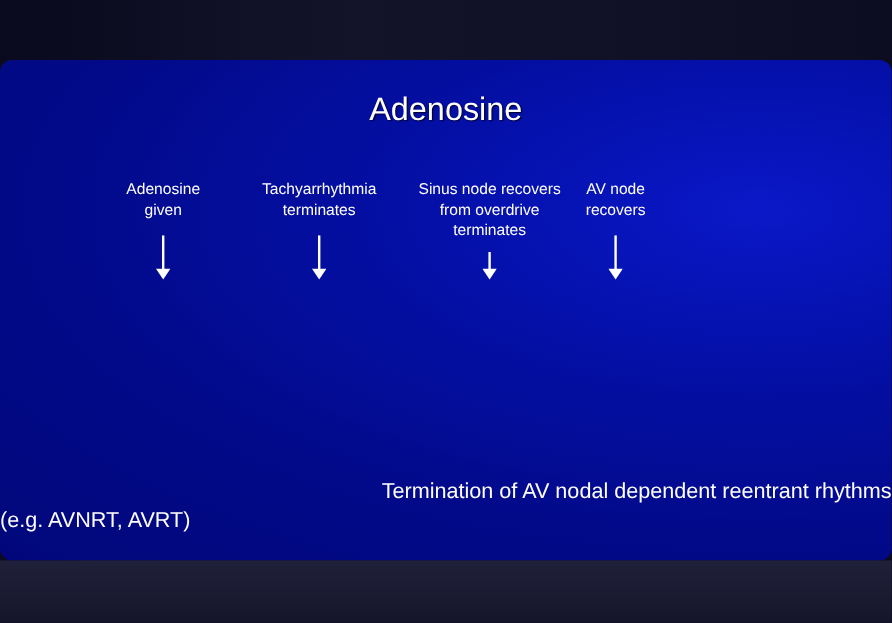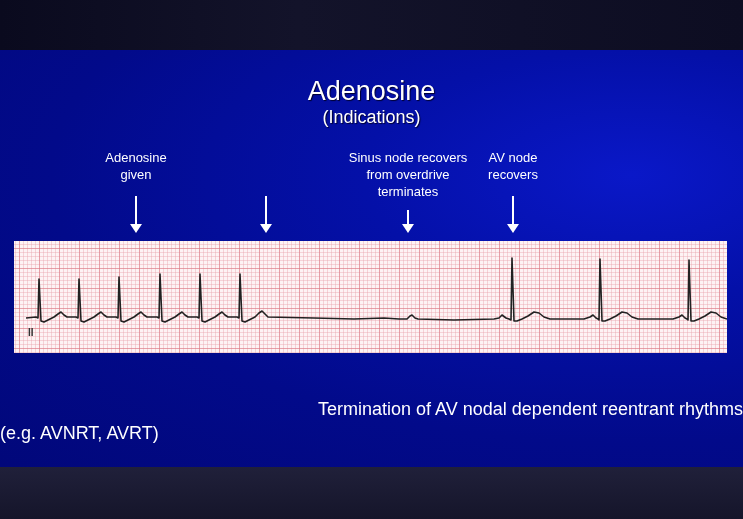--- a/index.html
+++ b/index.html
@@ -13,20 +13,21 @@
       position: absolute; left: 0; top: 0; width: 743px; height: 50px;
       background: linear-gradient(90deg, #0a0a1e 0%, #13132a 40%, #0d0d22 100%);
     }
     .bottom-bar {
       position: absolute; left: 0; top: 467px; width: 743px; height: 52px;
       background: linear-gradient(180deg, #20203a 0%, #15152a 100%);
     }
     .slide {
       position: absolute; left: 0; top: 50px; width: 743px; height: 417px;
       background: radial-gradient(ellipse at 85% 30%, #0a18c8 0%, #0410a8 30%, #020a8a 65%, #01077a 100%);
+      border-radius: 10px;
     }
     .title {
       position: absolute; left: 0; top: 26px; width: 743px;
       text-align: center; color: #ffffff; font-size: 27px;
       text-shadow: 1px 1px 1px #000030;
     }
     .subtitle {
       position: absolute; left: 0; top: 57px; width: 743px;
       text-align: center; color: #ffffff; font-size: 18px;
       text-shadow: 1px 1px 1px #000030;
@@ -62,24 +63,25 @@
       color: #ffffff; font-size: 18px;
     }
   </style>
 </head>
 <body>
 
 <div class="top-bar"></div>
 
 <div class="slide">
   <div class="title">Adenosine</div>
-  <div class="subtitle">(Indications)</div>
 
   <div class="annot" style="left:136px; top:99px;">Adenosine
 given</div>
+  <div class="annot" style="left:266px; top:99px;">Tachyarrhythmia
+terminates</div>
   <div class="annot" style="left:408px; top:99px;">Sinus node recovers
 from overdrive
 terminates</div>
   <div class="annot" style="left:513px; top:99px;">AV node
 recovers</div>
 
   <svg class="arrow" style="left:130px; top:146px;" width="12" height="38" viewBox="0 0 12 38">
     <line x1="6" y1="0" x2="6" y2="30" stroke="#fff" stroke-width="2"></line>
     <polygon points="0,28 12,28 6,37" fill="#fff"></polygon>
   </svg>
@@ -89,37 +91,18 @@
   </svg>
   <svg class="arrow" style="left:402px; top:160px;" width="12" height="24" viewBox="0 0 12 24">
     <line x1="6" y1="0" x2="6" y2="16" stroke="#fff" stroke-width="2"></line>
     <polygon points="0,14 12,14 6,23" fill="#fff"></polygon>
   </svg>
   <svg class="arrow" style="left:507px; top:146px;" width="12" height="38" viewBox="0 0 12 38">
     <line x1="6" y1="0" x2="6" y2="30" stroke="#fff" stroke-width="2"></line>
     <polygon points="0,28 12,28 6,37" fill="#fff"></polygon>
   </svg>
 
-  <div class="ecg-strip">
-    <svg class="ecg-svg" width="713" height="112" viewBox="0 0 713 112">
-      <path fill="none" stroke="#222" stroke-width="1.6" stroke-linejoin="round" d="M12,77 L22,76
-           L24,77 L25,38 L27,80 L30,81 L36,78 L40,76 L44,73 L47,71 L50,74 L53,76 L62,76
-           L64,77 L65,38 L67,80 L70,81 L76,78 L80,76 L84,73 L87,71 L90,74 L93,76 L102,76
-           L104,77 L105,36 L107,80 L110,81 L116,78 L120,76 L124,73 L127,71 L130,74 L133,76 L143,76
-           L145,77 L146,33 L148,80 L151,81 L157,78 L161,76 L165,73 L168,71 L171,74 L174,76 L183,76
-           L185,77 L186,33 L188,80 L191,81 L197,78 L201,76 L205,73 L208,71 L211,74 L214,76 L223,76
-           L225,77 L226,33 L228,80 L231,81 L237,78 L241,76 L245,72 L248,70 L251,73 L254,76
-           L300,77 L340,78 L370,77 L385,78 L393,78 L396,75 L398,74 L401,77 L404,78
-           L440,79 L480,78 L485,77 L488,74 L492,77 L495,78
-           L497,79 L498,17 L500,80 L503,80 L508,78 L514,75 L520,71 L525,72 L530,76 L536,78
-           L570,78 L576,76 L579,74 L582,77 L584,78
-           L585,79 L586,18 L588,80 L591,80 L596,78 L602,75 L608,71 L613,72 L618,76 L624,78
-           L659,78 L665,76 L668,74 L671,77 L673,78
-           L674,79 L675,19 L677,80 L680,80 L685,78 L691,75 L697,71 L702,72 L707,76 L713,78"></path>
-    </svg>
-    <div class="lead-label">II</div>
-  </div>
 
   <div class="footer-line1">Termination of AV nodal dependent reentrant rhythms</div>
   <div class="footer-line2">(e.g. AVNRT, AVRT)</div>
 </div>
 
 <div class="bottom-bar"></div>
 
 </body></html>

